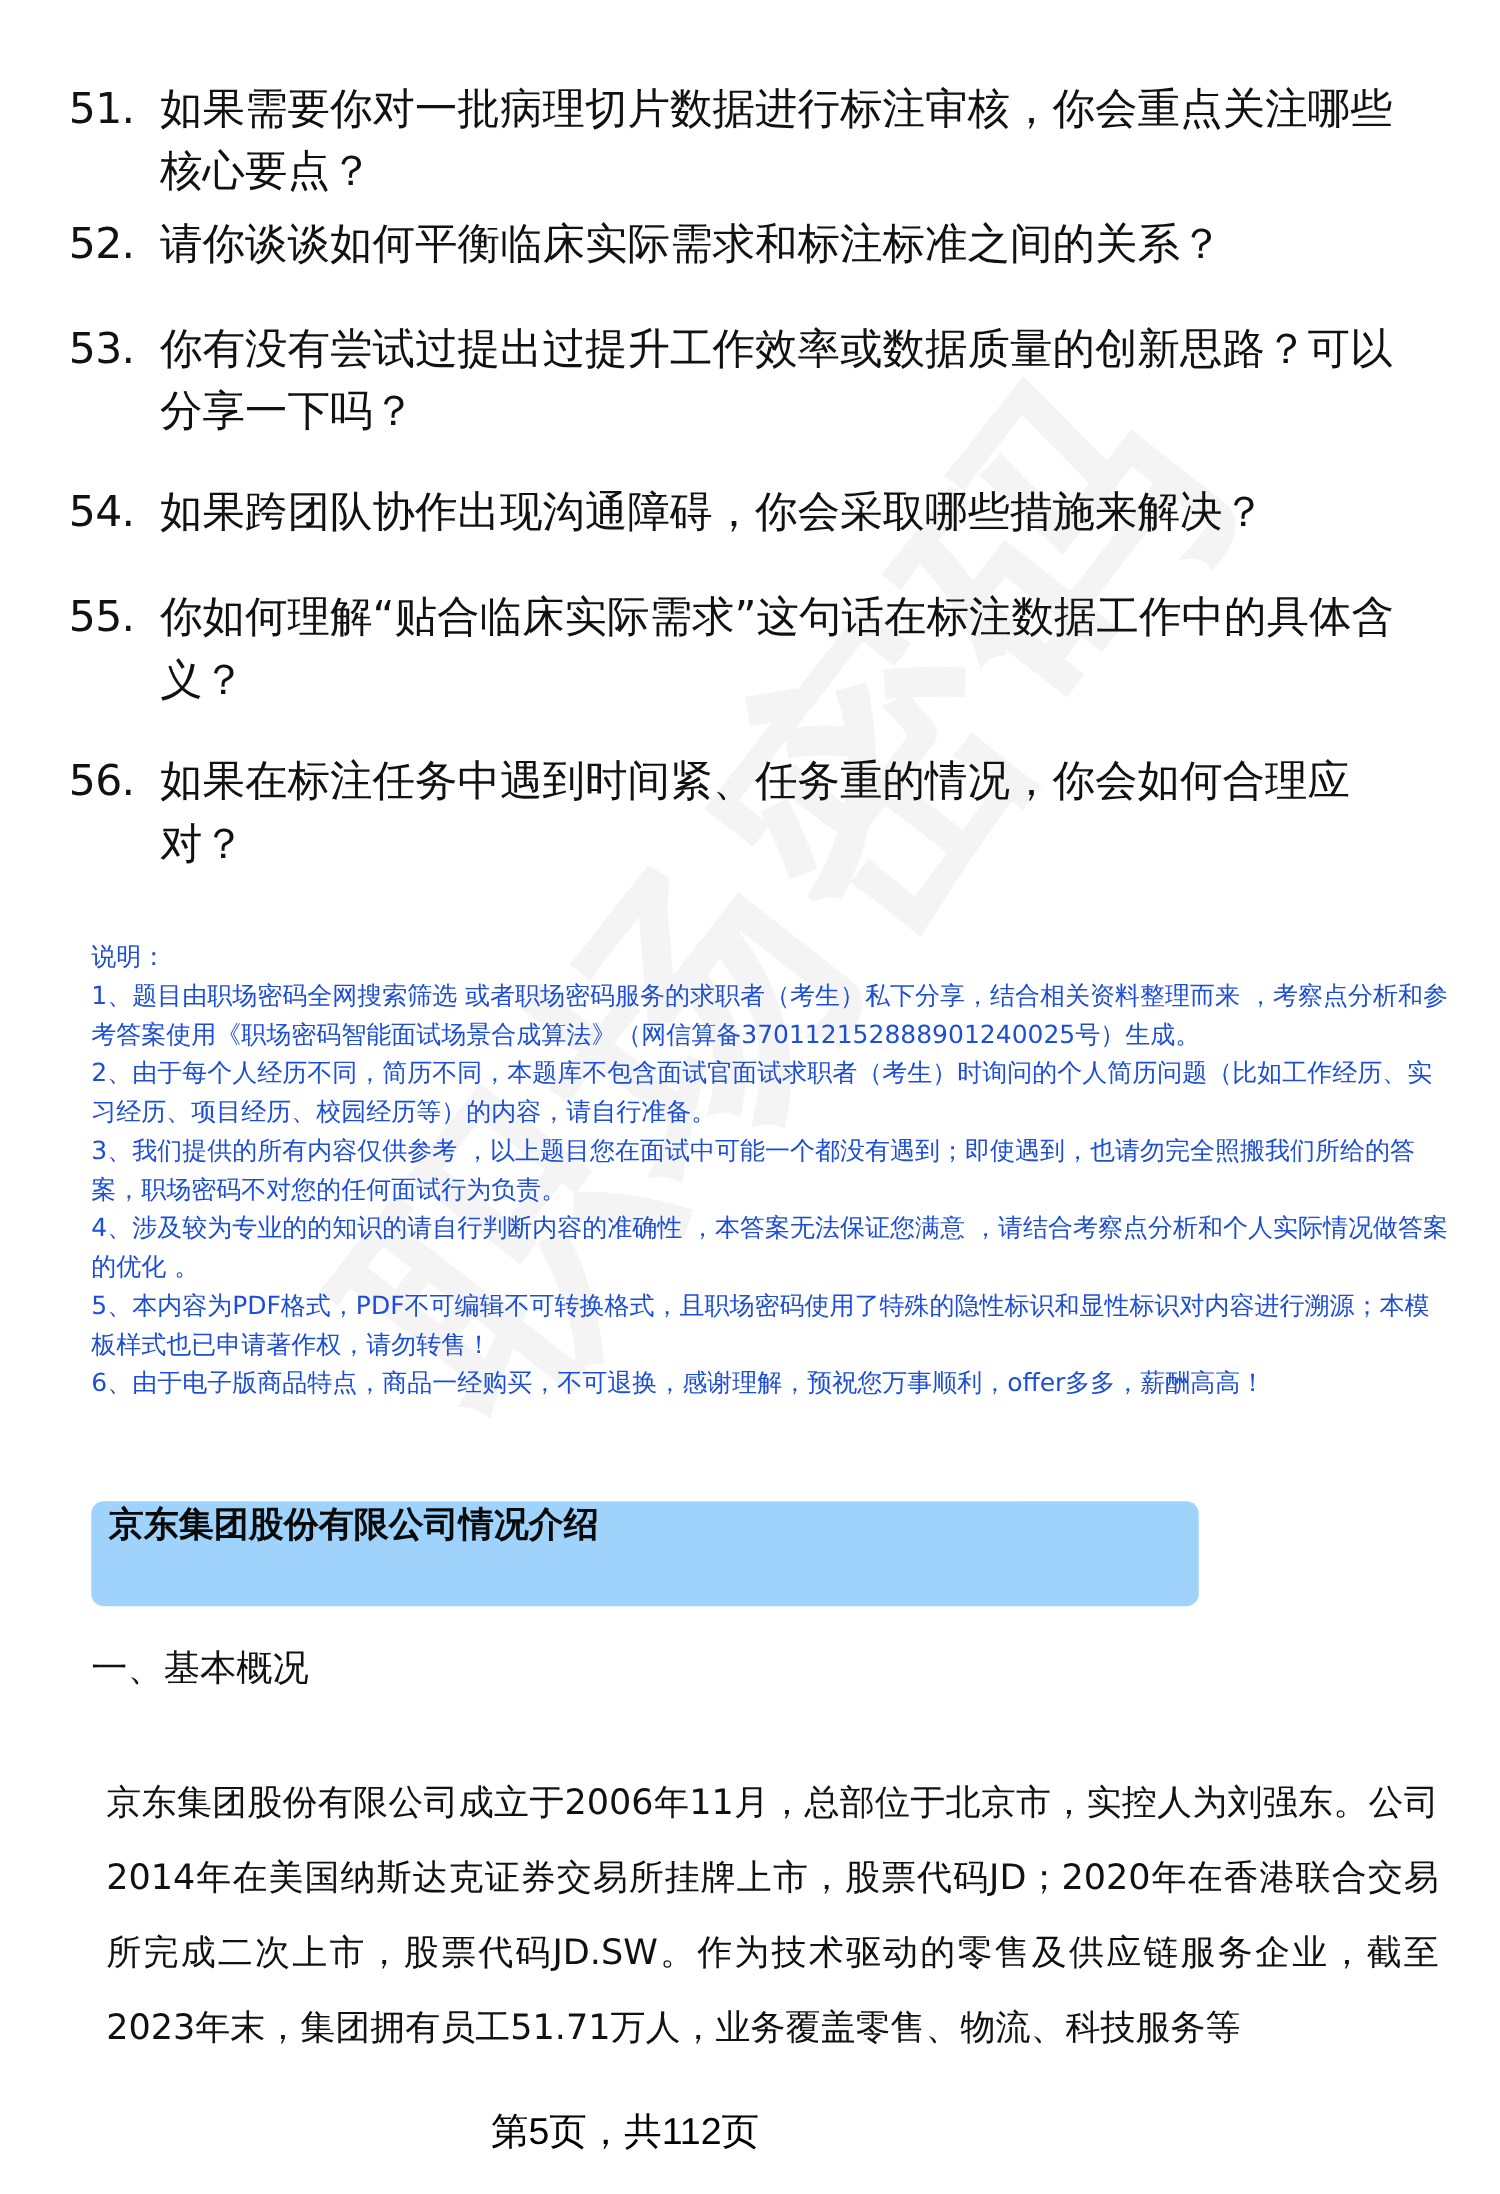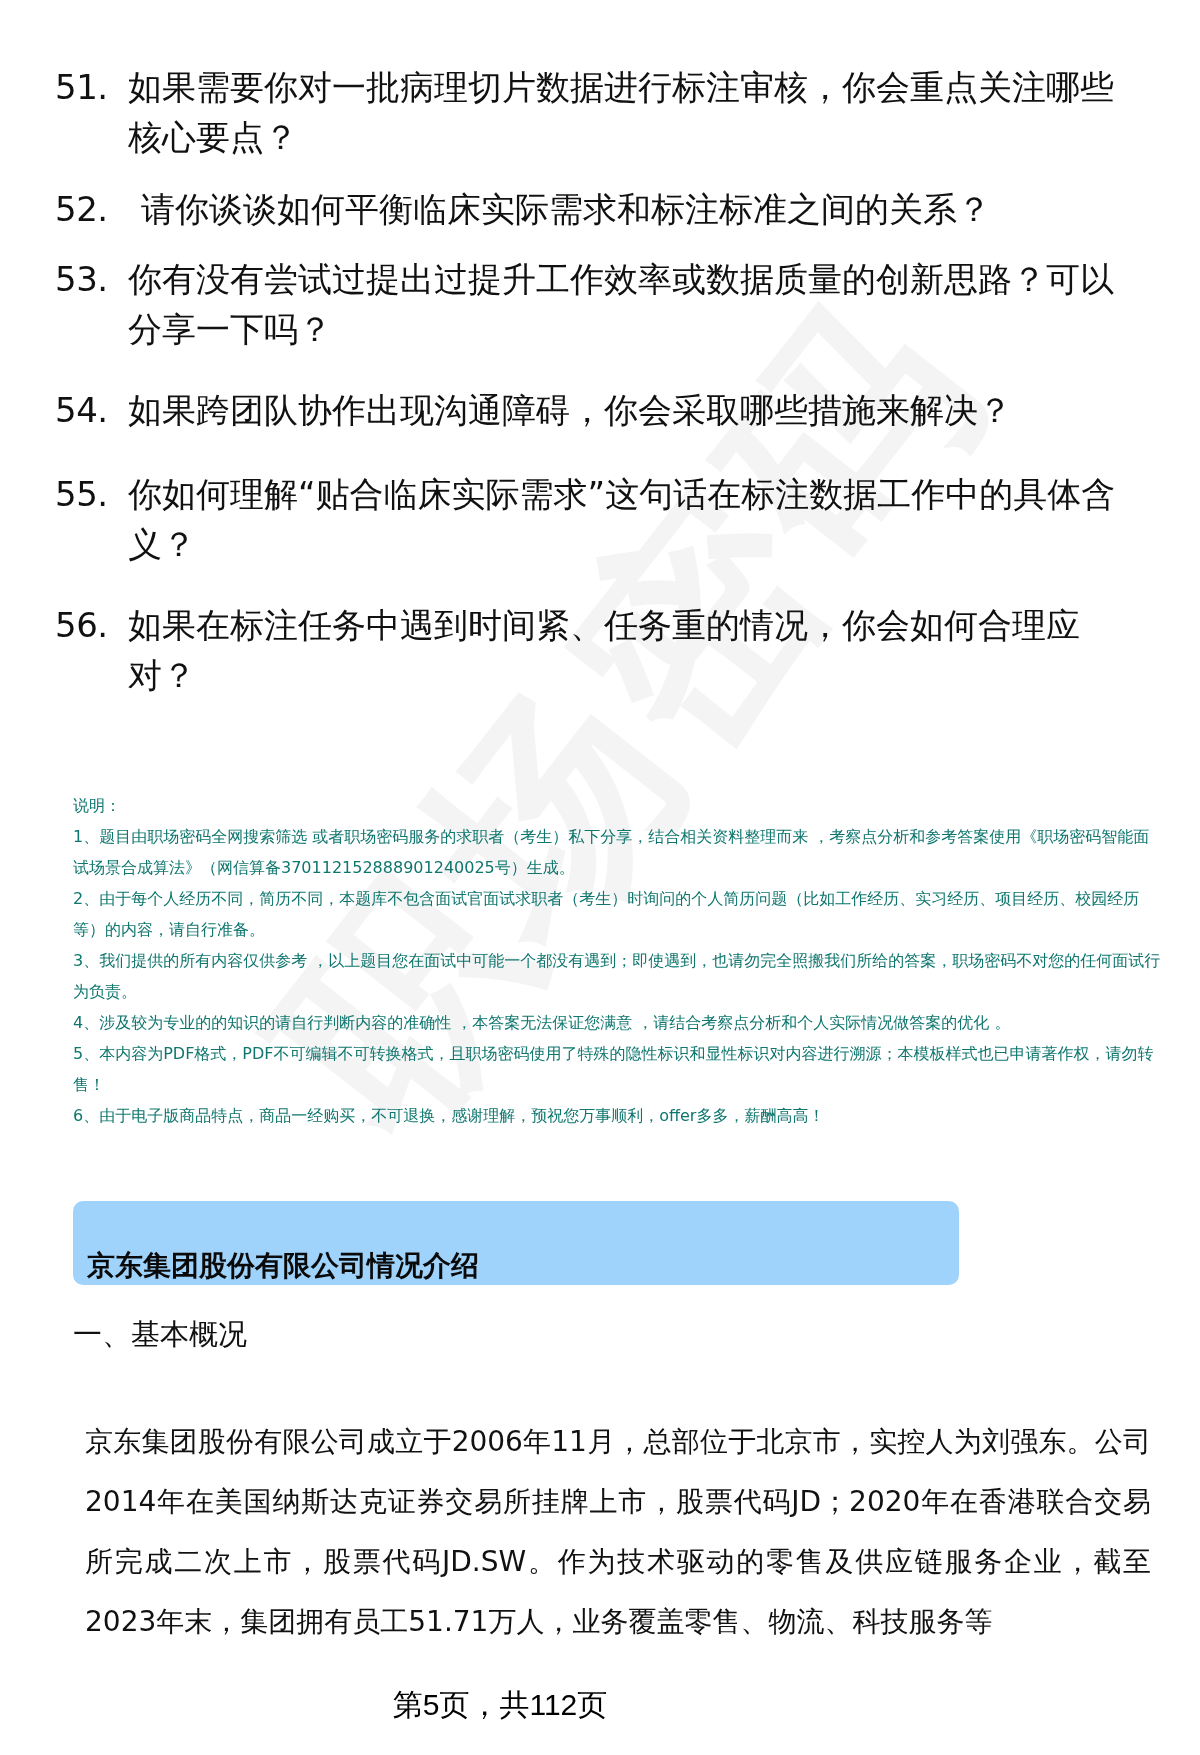--- a/index.html
+++ b/index.html
@@ -55,38 +55,37 @@
     }
     .q-text {
       flex: 1;
       padding-right: 20px;
     }
     .notes {
       position: absolute;
       left: 73px;
       top: 750px;
       width: 1090px;
-      font-size: 16px;
+      font-size: 20px;
       line-height: 31px;
-      color: #0f766e;
-      margin-top: 40px;
+      color: #1d4ed8;
     }
     .notes p {
       margin: 0;
     }
     .section-bar {
       position: absolute;
       left: 73px;
       top: 1201px;
       width: 886px;
       height: 84px;
       background: #9fd3fb;
       border-radius: 10px;
       display: flex;
-      align-items: flex-end;
+      align-items: flex-start;
     }
     .section-bar .title {
       margin-left: 14px;
       font-size: 28px;
       font-weight: bold;
       color: #0a0a0a;
     }
     .subheading {
       position: absolute;
       left: 73px;
@@ -123,21 +122,21 @@
 
 <div class="watermark">职场密码</div>
 
 <div class="page">
 
   <div class="questions">
     <div class="question" style="top:62px;">
       <span class="q-num">51.</span>
       <span class="q-text">如果需要你对一批病理切片数据进行标注审核，你会重点关注哪些核心要点？</span>
     </div>
-    <div class="question" style="top:184px;gap:13px;">
+    <div class="question" style="top:170px;">
       <span class="q-num">52.</span>
       <span class="q-text">请你谈谈如何平衡临床实际需求和标注标准之间的关系？</span>
     </div>
     <div class="question" style="top:254px;">
       <span class="q-num">53.</span>
       <span class="q-text">你有没有尝试过提出过提升工作效率或数据质量的创新思路？可以分享一下吗？</span>
     </div>
     <div class="question" style="top:385px;">
       <span class="q-num">54.</span>
       <span class="q-text">如果跨团队协作出现沟通障碍，你会采取哪些措施来解决？</span>

